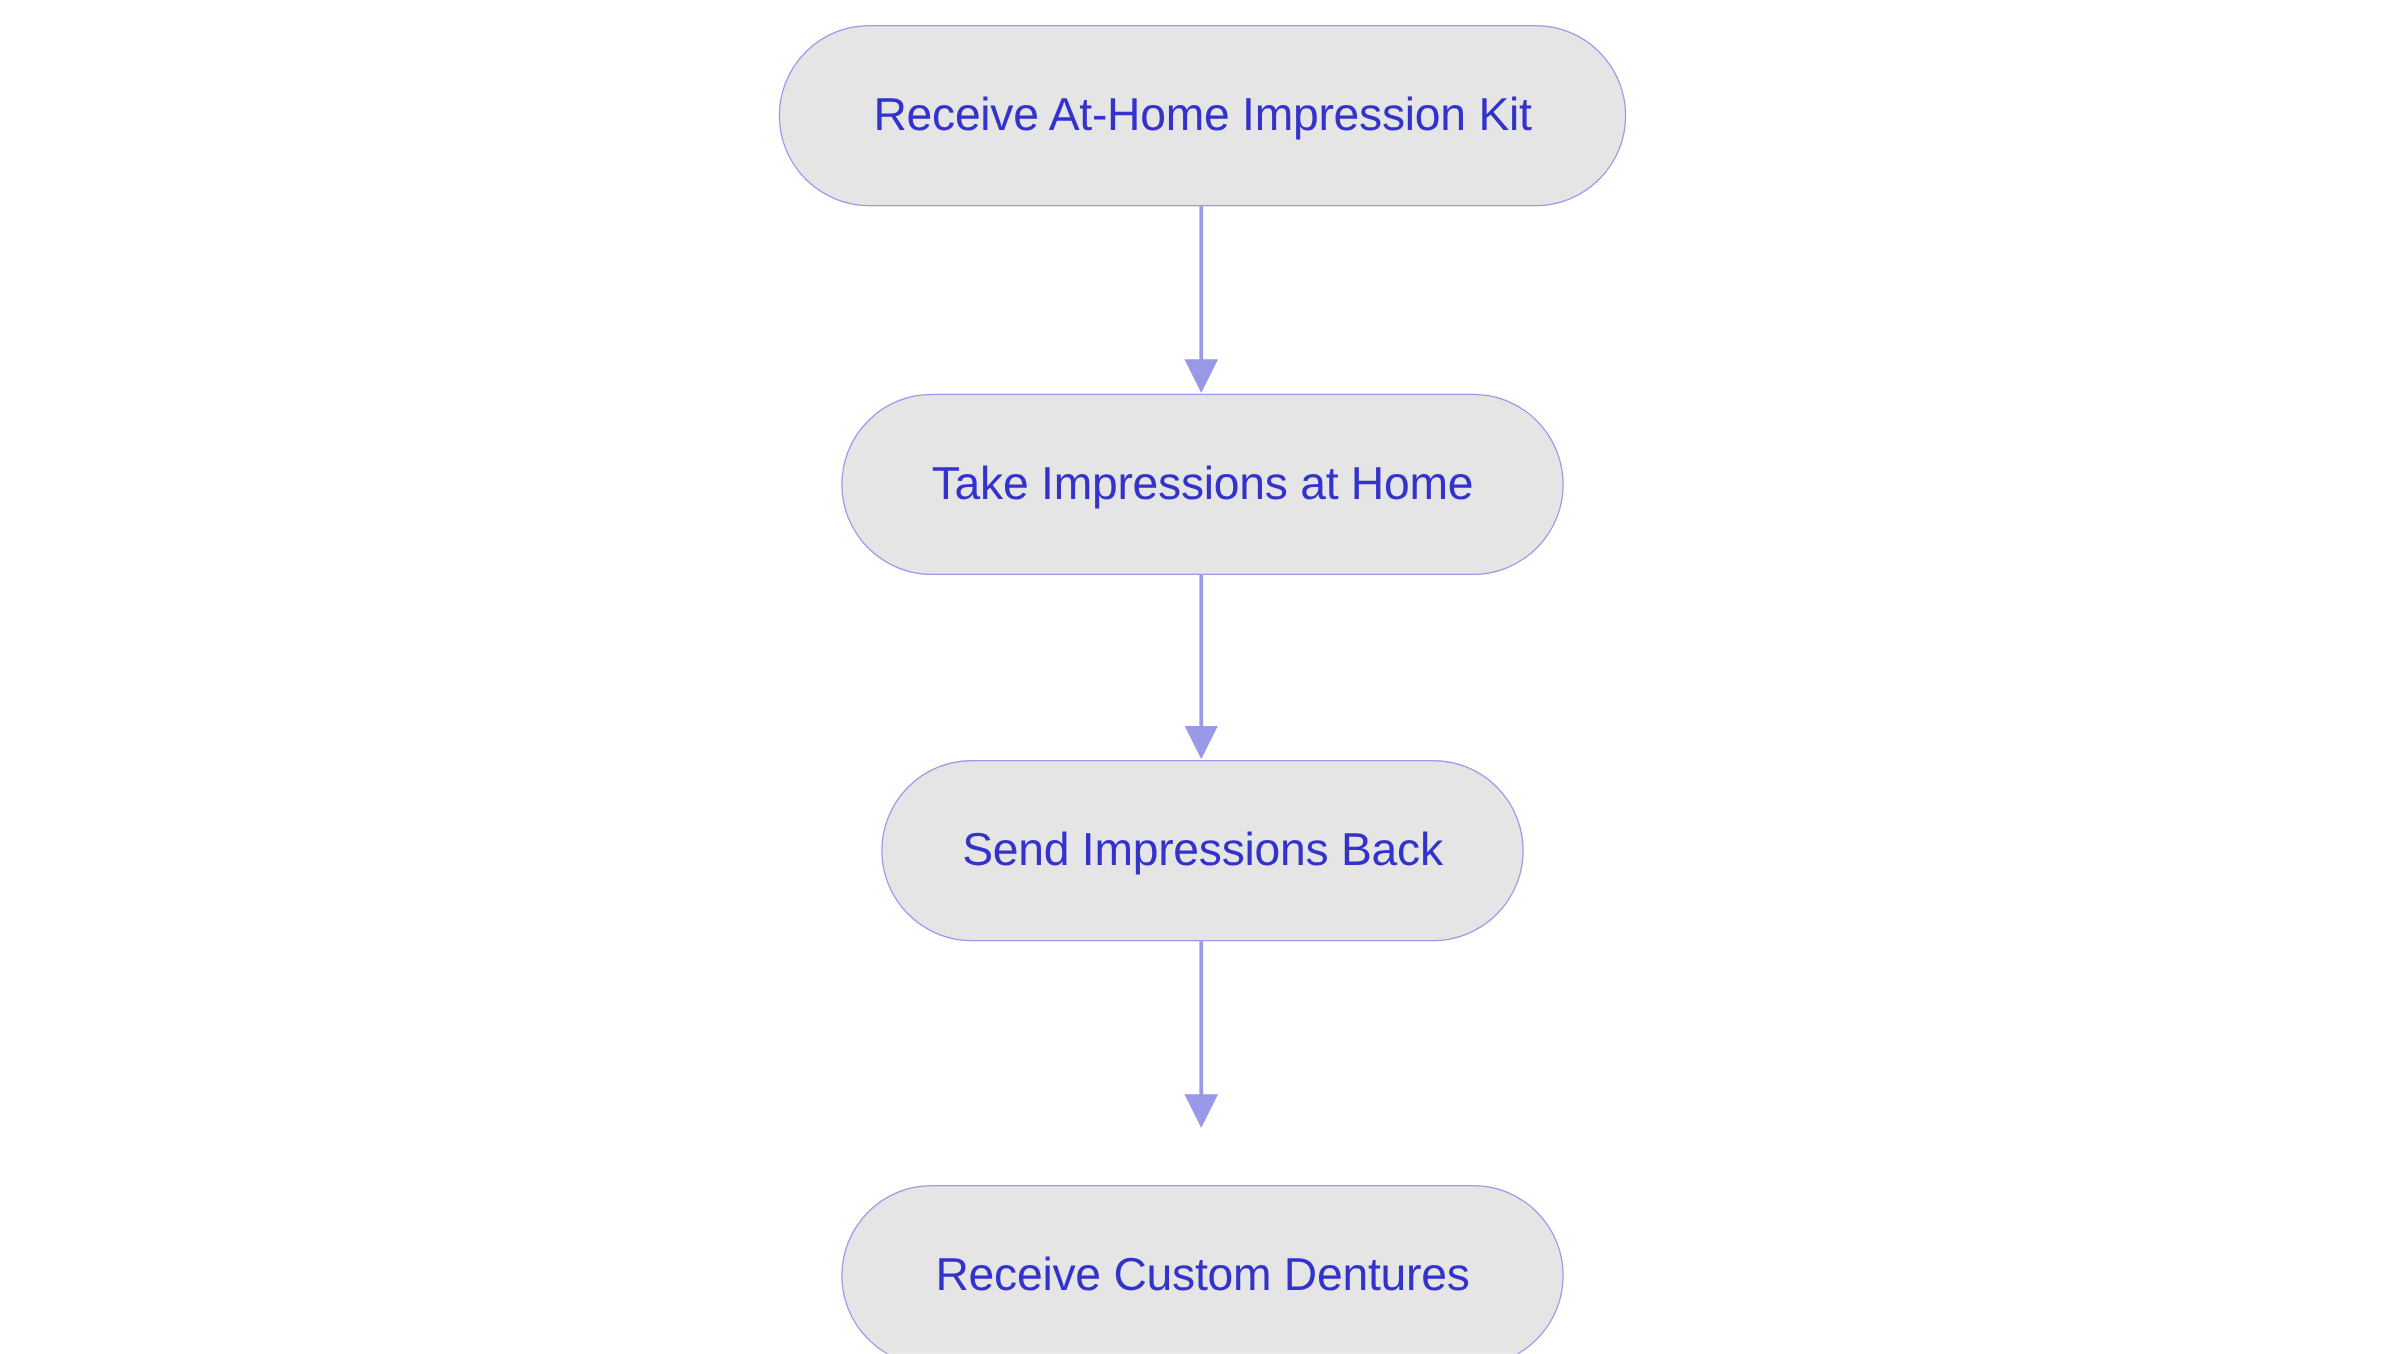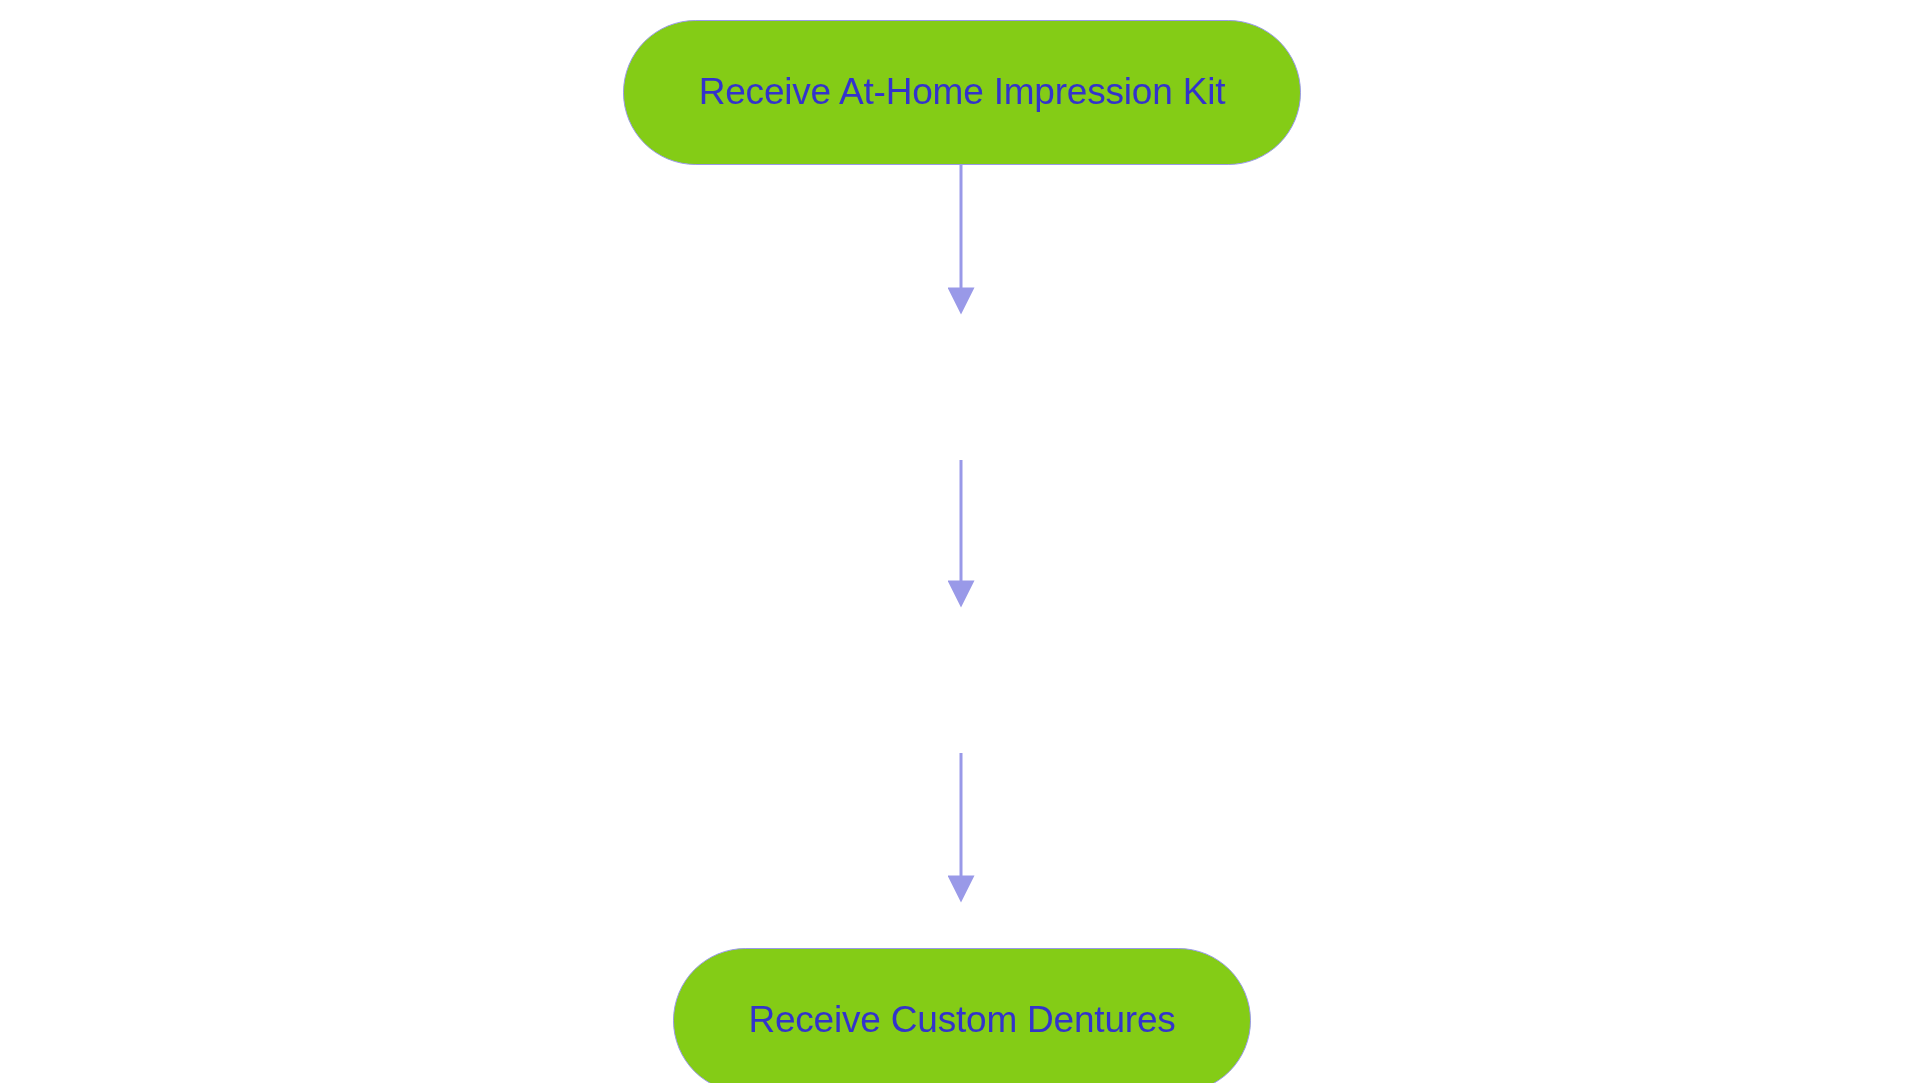--- a/index.html
+++ b/index.html
@@ -34,21 +34,21 @@
     top: 0;
     width: 1920px;
     height: 1083px;
   }
   .flow-node {
     position: absolute;
     box-sizing: border-box;
     display: flex;
     align-items: center;
     justify-content: center;
-    background: #84cc16;
+    background: #e5e5e5;
     border: 1.4px solid #9999e8;
     border-radius: 80px;
     height: 145px;
   }
   .flow-node-label {
     color: #3333cc;
     font-family: "Liberation Sans", sans-serif;
     font-size: 37px;
     font-weight: 400;
     line-height: 1.1;
@@ -85,20 +85,26 @@
       <line x1="961" y1="753" x2="961" y2="876" stroke="#9999e8" stroke-width="3" marker-end="url(#arrowhead)"></line>
     </g>
   </svg>
 
   <div id="node-layer">
 
     <div class="flow-node" id="node-0">
       <span class="flow-node-label">Receive At-Home Impression Kit</span>
     </div>
 
+    <div class="flow-node" id="node-1">
+      <span class="flow-node-label">Take Impressions at Home</span>
+    </div>
 
+    <div class="flow-node" id="node-2">
+      <span class="flow-node-label">Send Impressions Back</span>
+    </div>
 
     <div class="flow-node" id="node-3">
       <span class="flow-node-label">Receive Custom Dentures</span>
     </div>
 
   </div>
 </div>
 
 </body></html>

